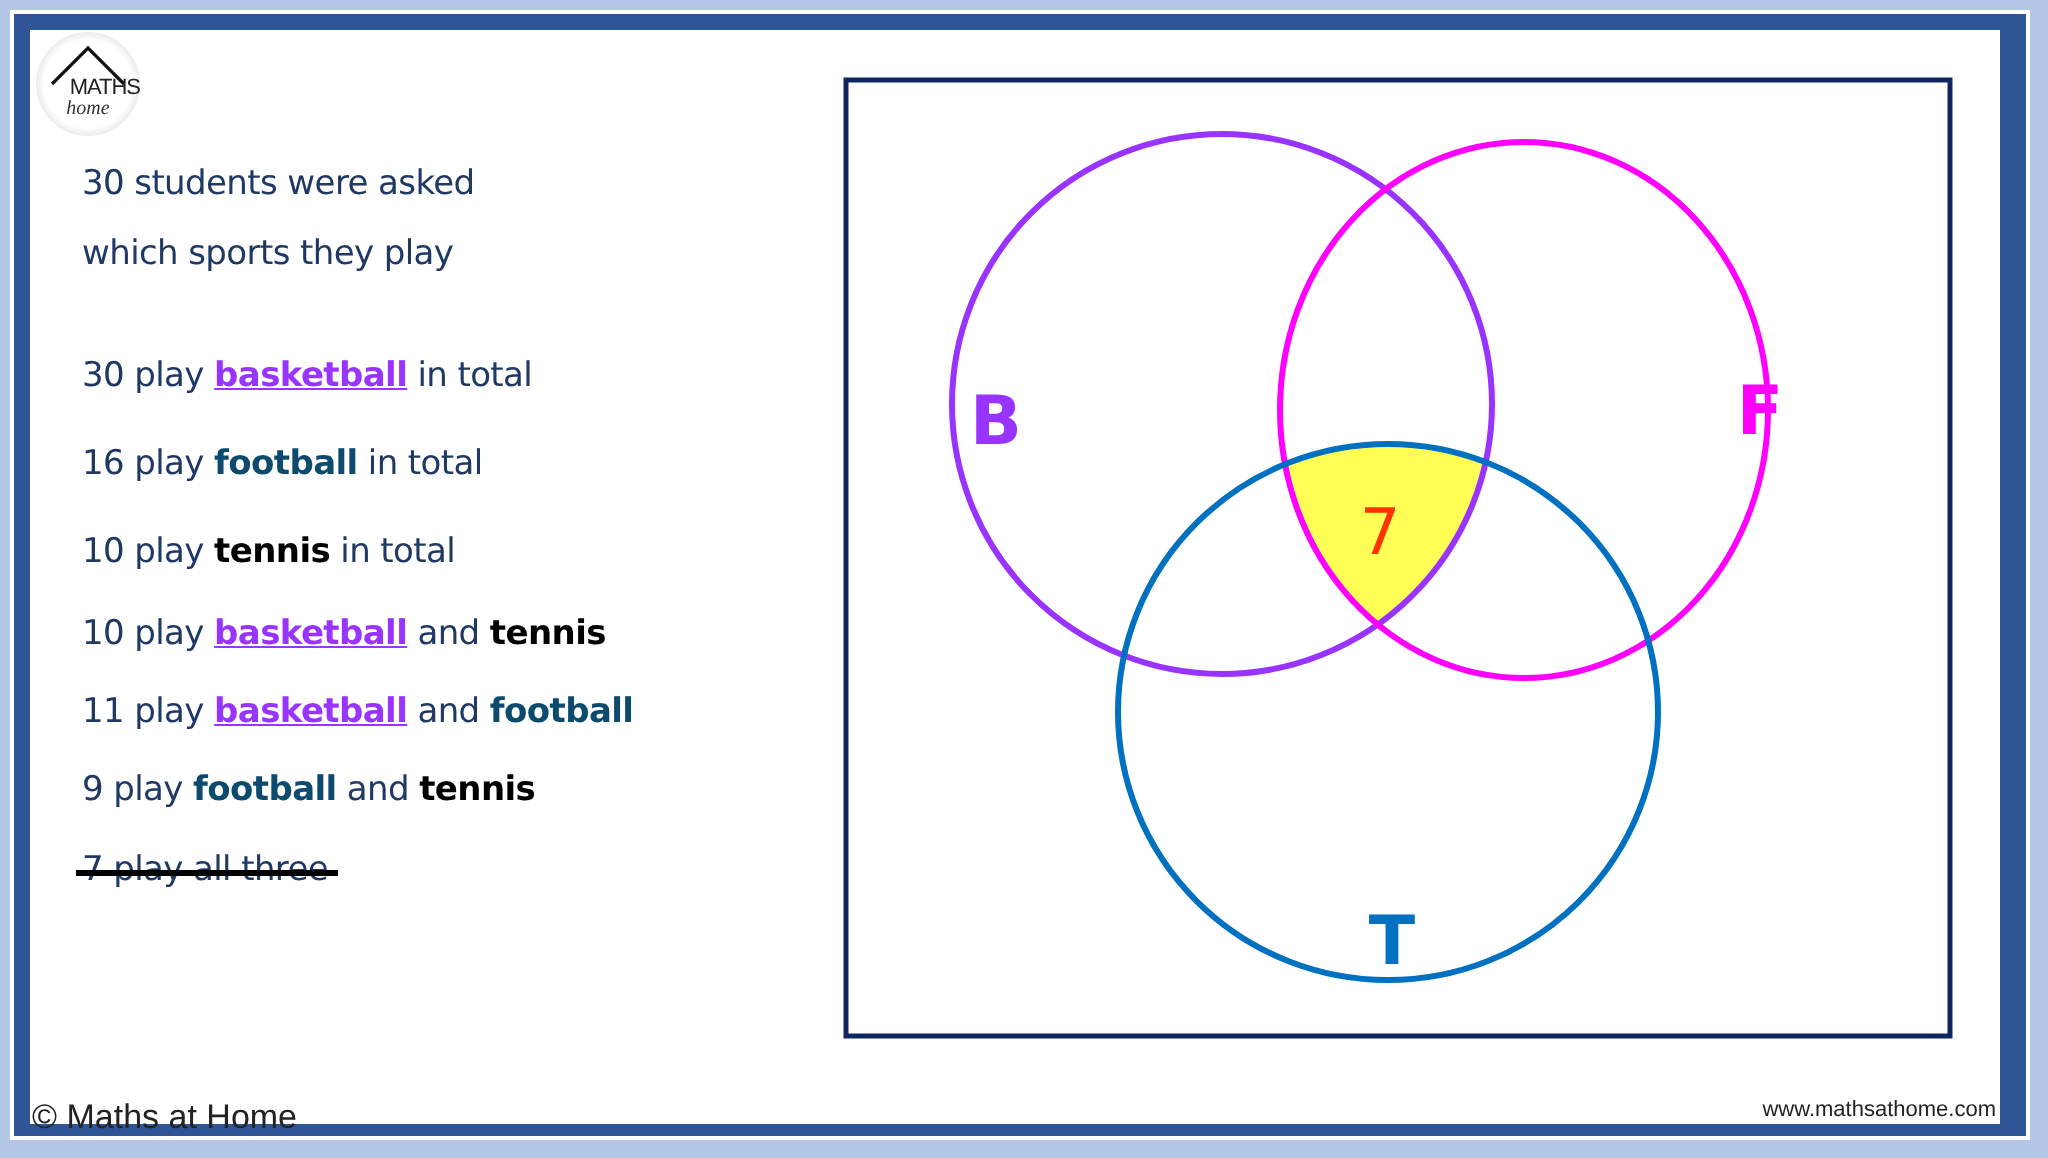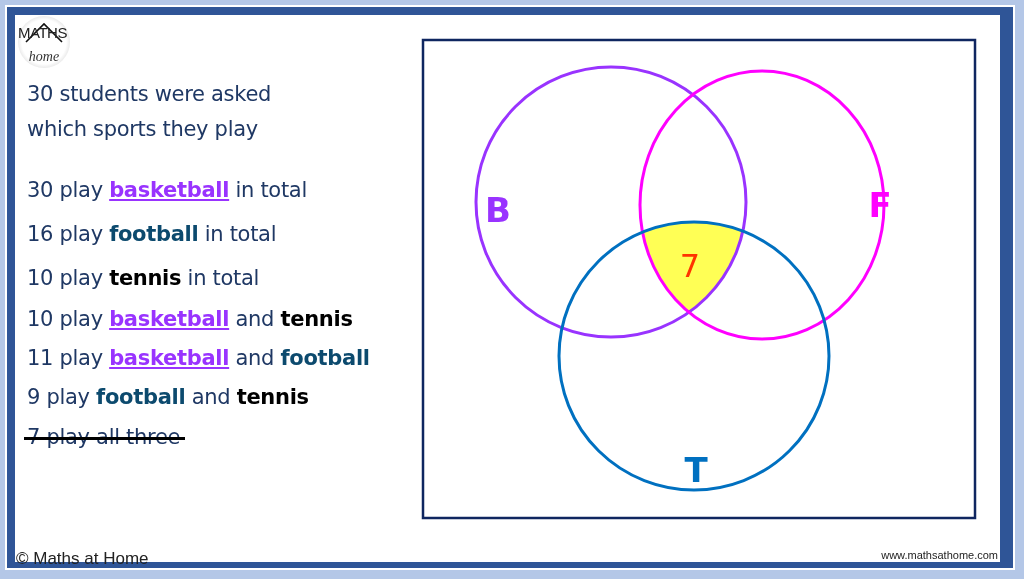--- a/index.html
+++ b/index.html
@@ -2,23 +2,23 @@
 <html><head>
 <meta charset="utf-8">
 <style>
   html, body { margin:0; padding:0; }
   body { width:1024px; height:579px; background:#b4c7e7; position:relative; overflow:hidden; font-family:"DejaVu Sans", "Liberation Sans", sans-serif; }
   .white-gap { position:absolute; left:5px; top:5px; width:1010px; height:565px; background:#ffffff; }
   .dark-frame { position:absolute; left:7px; top:7px; width:1006px; height:561px; background:#2f5597; }
   .panel { position:absolute; left:15px; top:15px; width:985px; height:547px; background:#ffffff; }
   .logo { position:absolute; left:18px; top:16px; width:52px; height:52px; border-radius:50%; background:radial-gradient(circle, #ffffff 60%, #d9d9d9 80%, #8a8a8a 100%); }
   .logo svg { position:absolute; left:0; top:0; }
-  .logo-maths { position:absolute; left:0; width:52px; top:8px; text-align:left; font-family:"Liberation Sans", sans-serif; font-size:15px; color:#222; letter-spacing:-0.5px; }
-  .logo-home { position:absolute; left:0; width:52px; top:33px; text-align:center; font-family:"Liberation Serif", serif; font-style:italic; font-size:14px; color:#333; }
-  .problem { position:absolute; left:27px; color:#1f3864; font-size:21px; line-height:1; white-space:nowrap; font-family:"DejaVu Sans", sans-serif; letter-spacing:-0.3px; }
+  .logo-maths { position:absolute; left:0; width:52px; top:22px; text-align:right; font-family:"Liberation Sans", sans-serif; font-size:11px; color:#222; letter-spacing:-0.5px; }
+  .logo-home { position:absolute; left:0; width:52px; top:33px; text-align:center; font-family:"Liberation Serif", serif; font-style:italic; font-size:10px; color:#333; }
+  .problem { position:absolute; left:41px; color:#1f3864; font-size:17px; line-height:1; white-space:nowrap; font-family:"DejaVu Sans", sans-serif; letter-spacing:-0.3px; }
   .b { color:#9933ff; font-weight:bold;text-decoration:underline; }
   .f { color:#0c4a6e; font-weight:bold; }
   .t { color:#000000; font-weight:bold; }
   .strike { position:relative; }
   .strike::after { content:""; position:absolute; left:-3px; right:-5px; top:52%; height:3px; background:#000; }
   .footer-left { position:absolute; left:16px; top:549px; font-family:"Liberation Sans", sans-serif; font-size:17px; color:#222; }
   .footer-right { position:absolute; right:26px; top:549px; font-family:"Liberation Sans", sans-serif; font-size:11px; color:#222;text-align:right; }
   .venn { position:absolute; left:0; top:0; }
 </style>
 </head>

